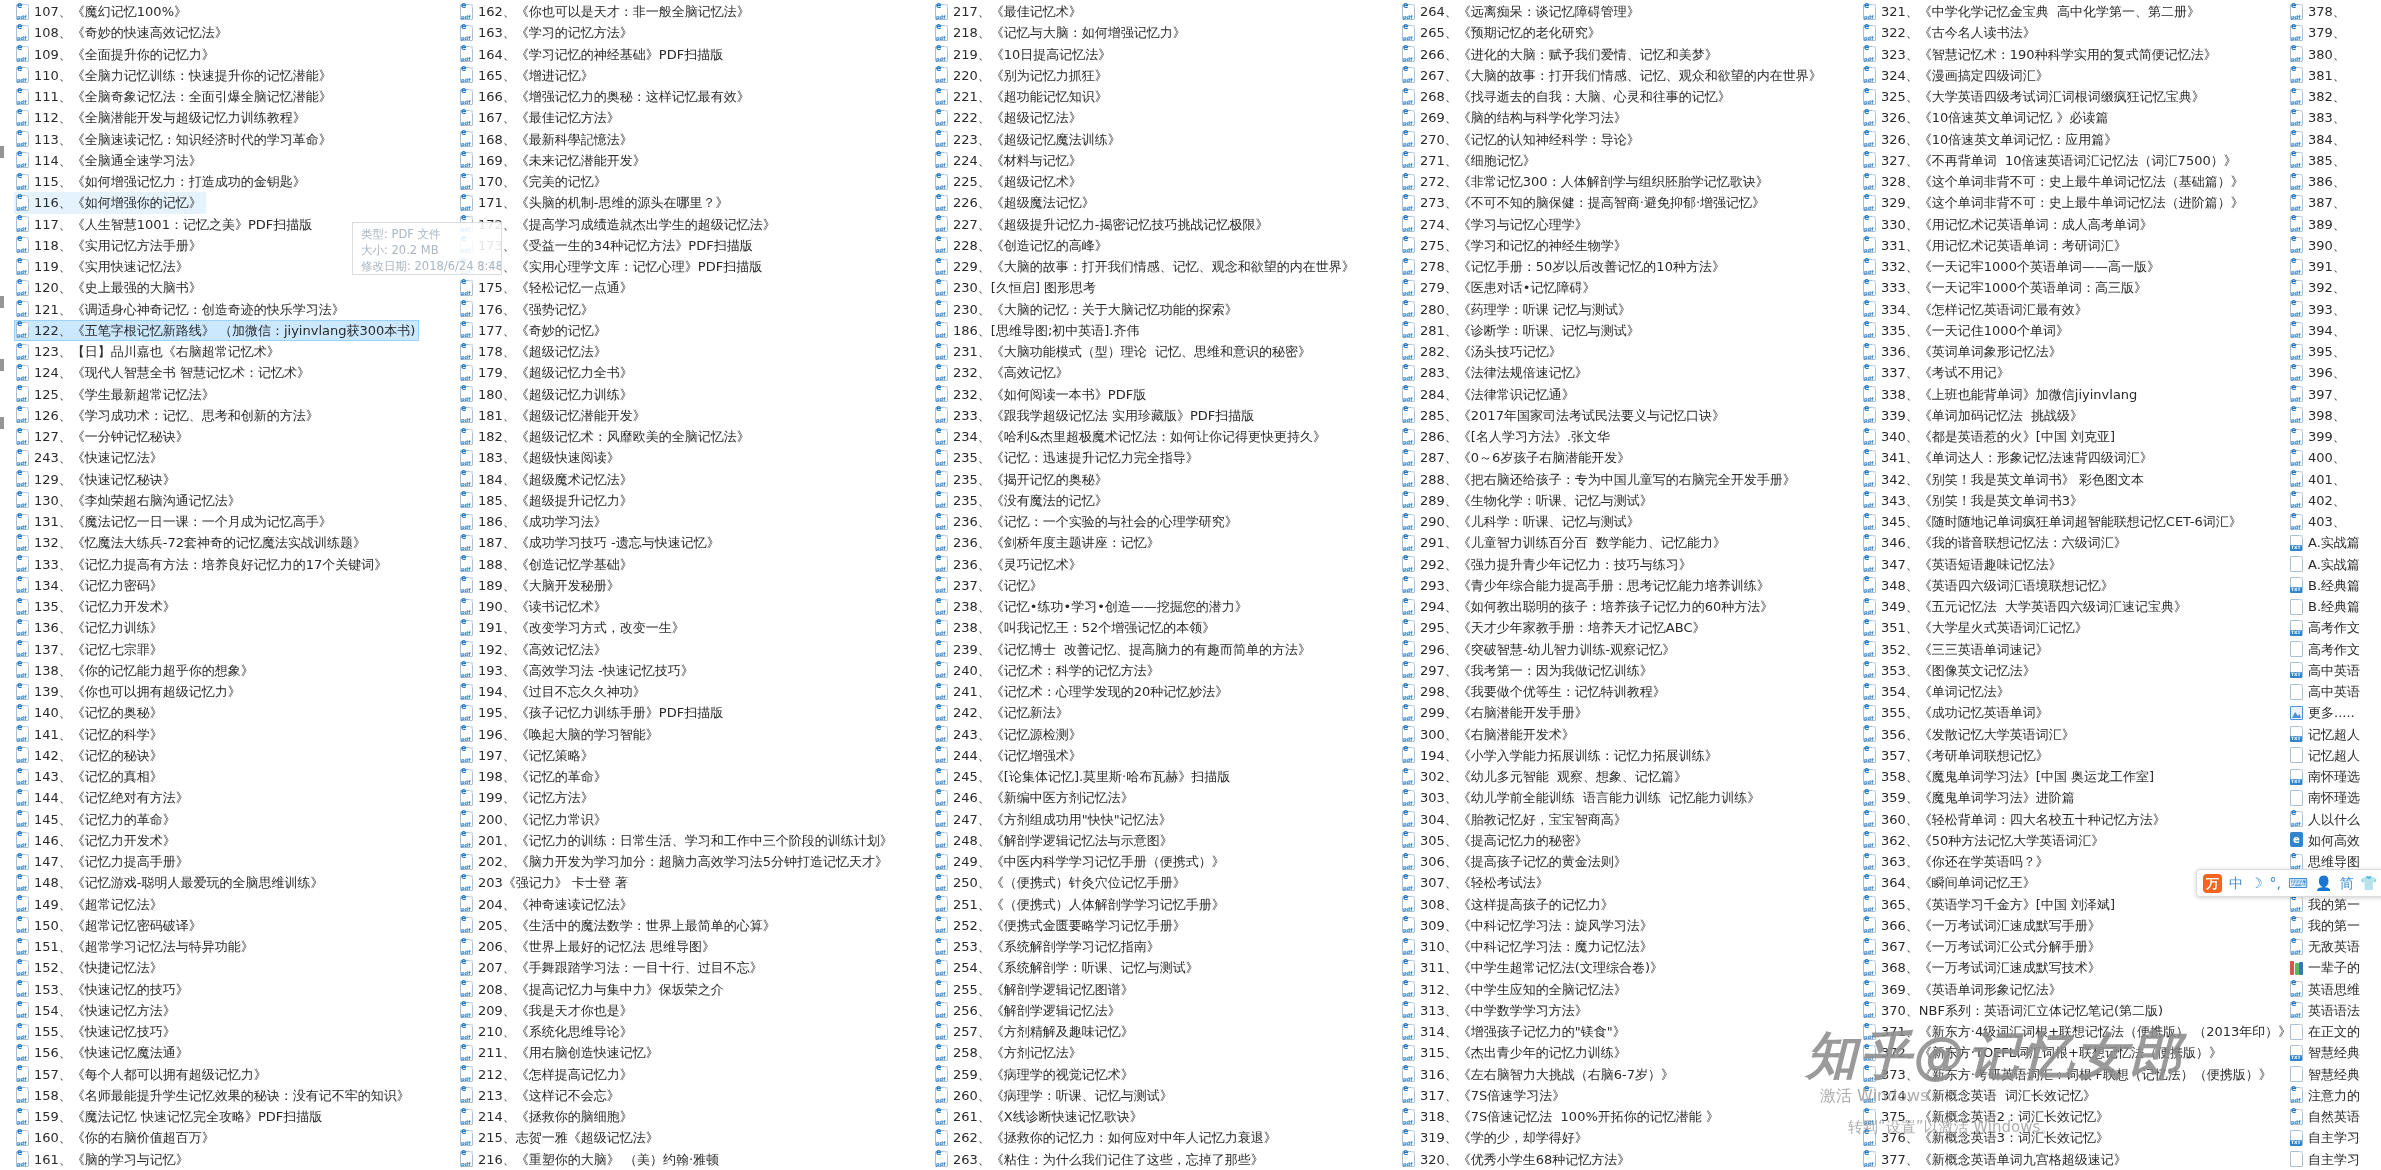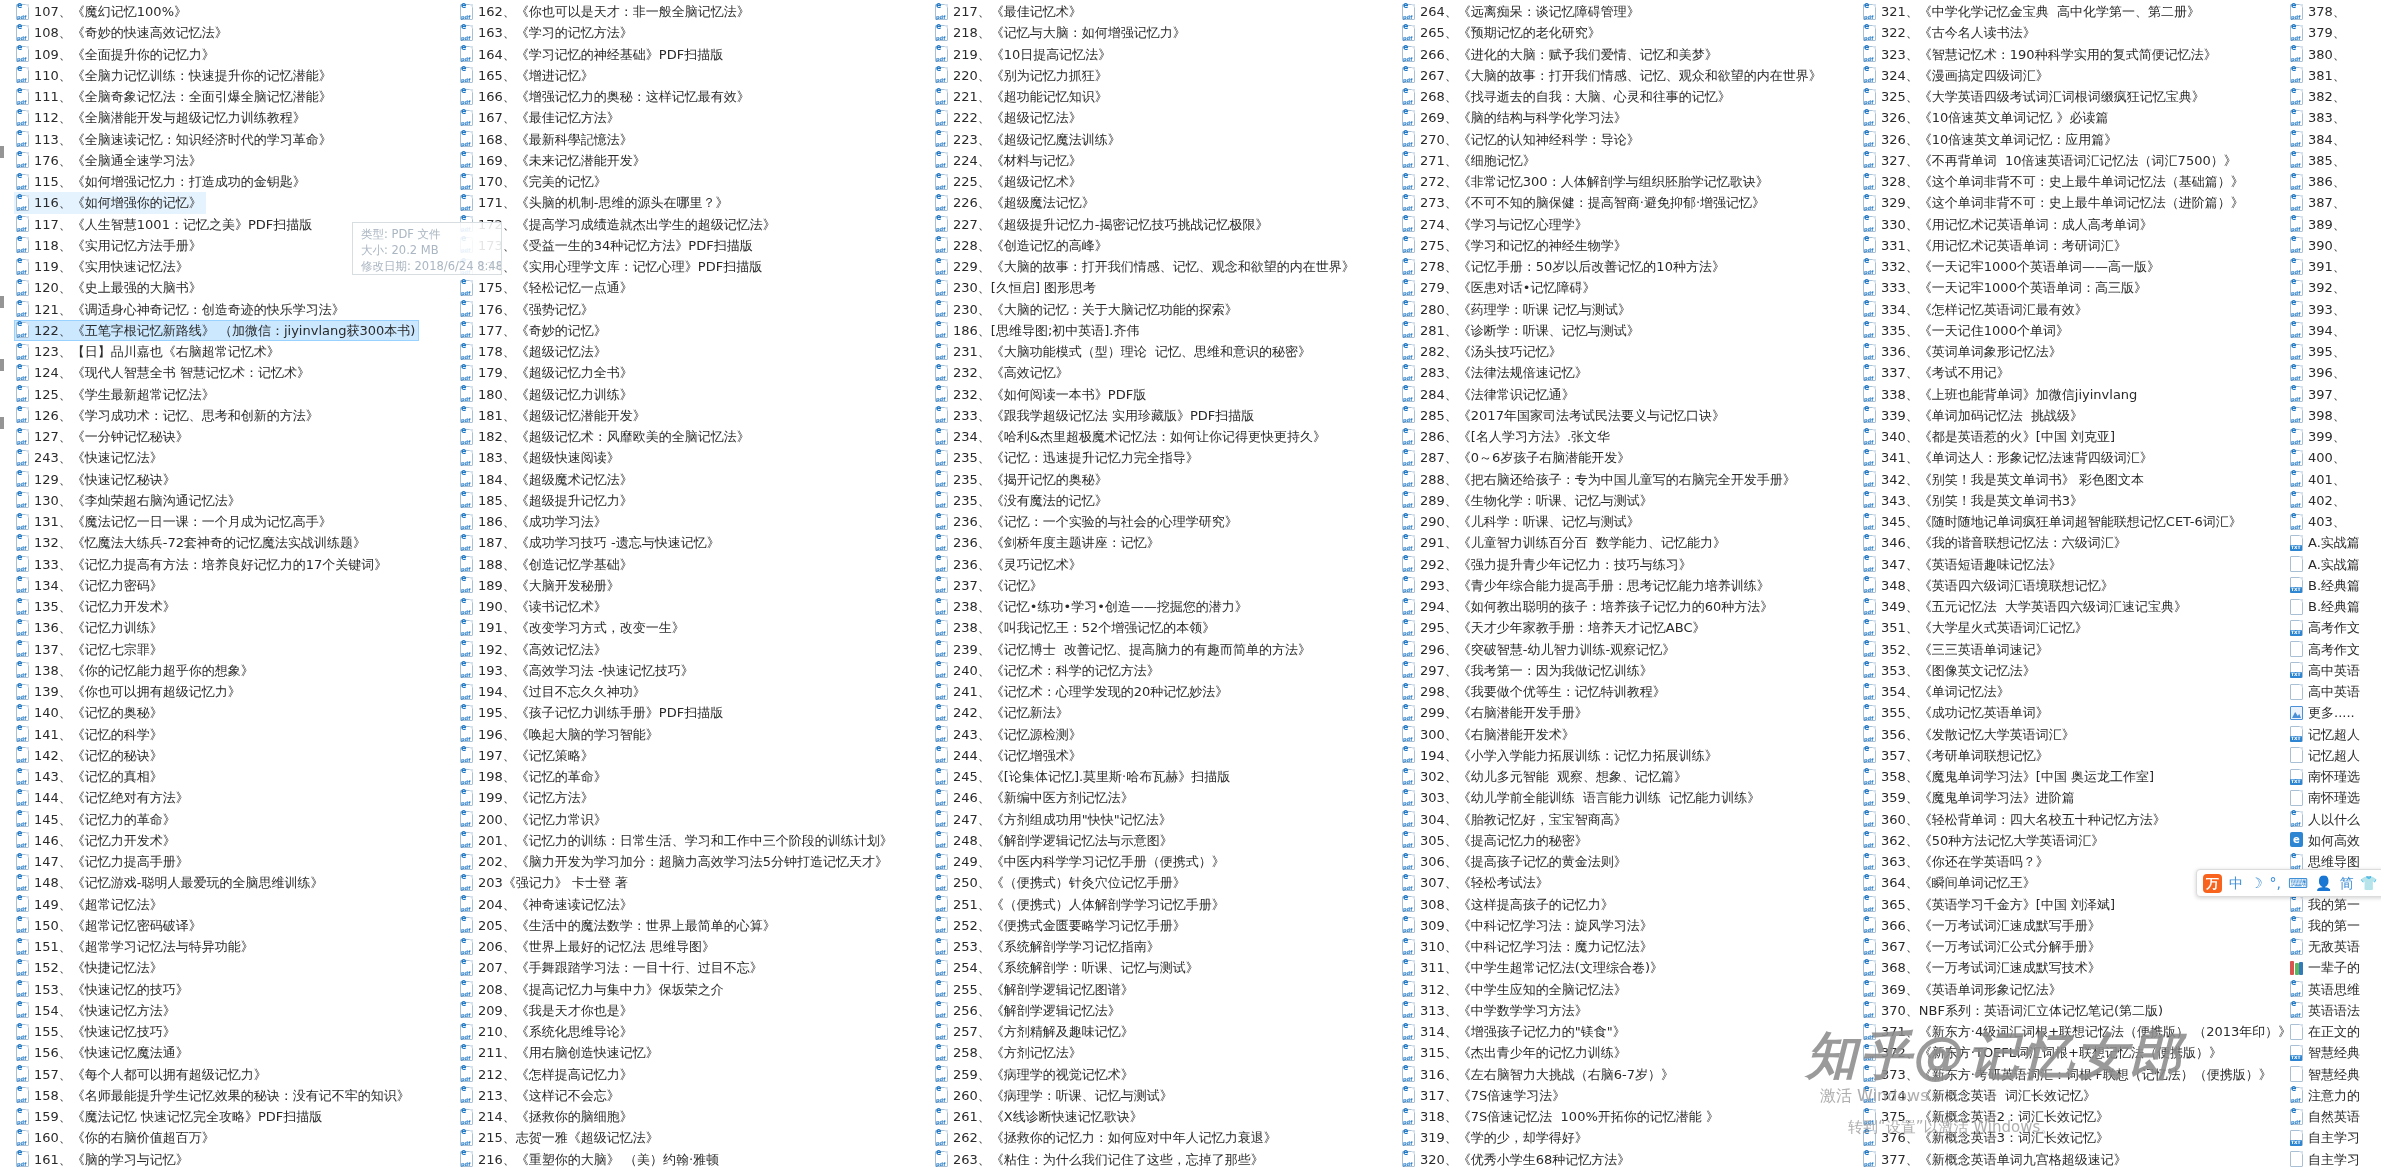--- a/index.html
+++ b/index.html
@@ -112,21 +112,21 @@
         </span>
         <span class="ft">113、《全脑速读记忆：知识经济时代的学习革命》</span>
       </div>
       <div class="row">
         <span class="fic pdf">
           <span class="pg"></span>
           <span class="fold"></span>
           <span class="e">e</span>
           <span class="pl">pdf</span>
         </span>
-        <span class="ft">176、《全脑通全速学习法》</span>
+        <span class="ft">114、《全脑通全速学习法》</span>
       </div>
       <div class="row">
         <span class="fic pdf">
           <span class="pg"></span>
           <span class="fold"></span>
           <span class="e">e</span>
           <span class="pl">pdf</span>
         </span>
         <span class="ft">115、《如何增强记忆力：打造成功的金钥匙》</span>
       </div>

